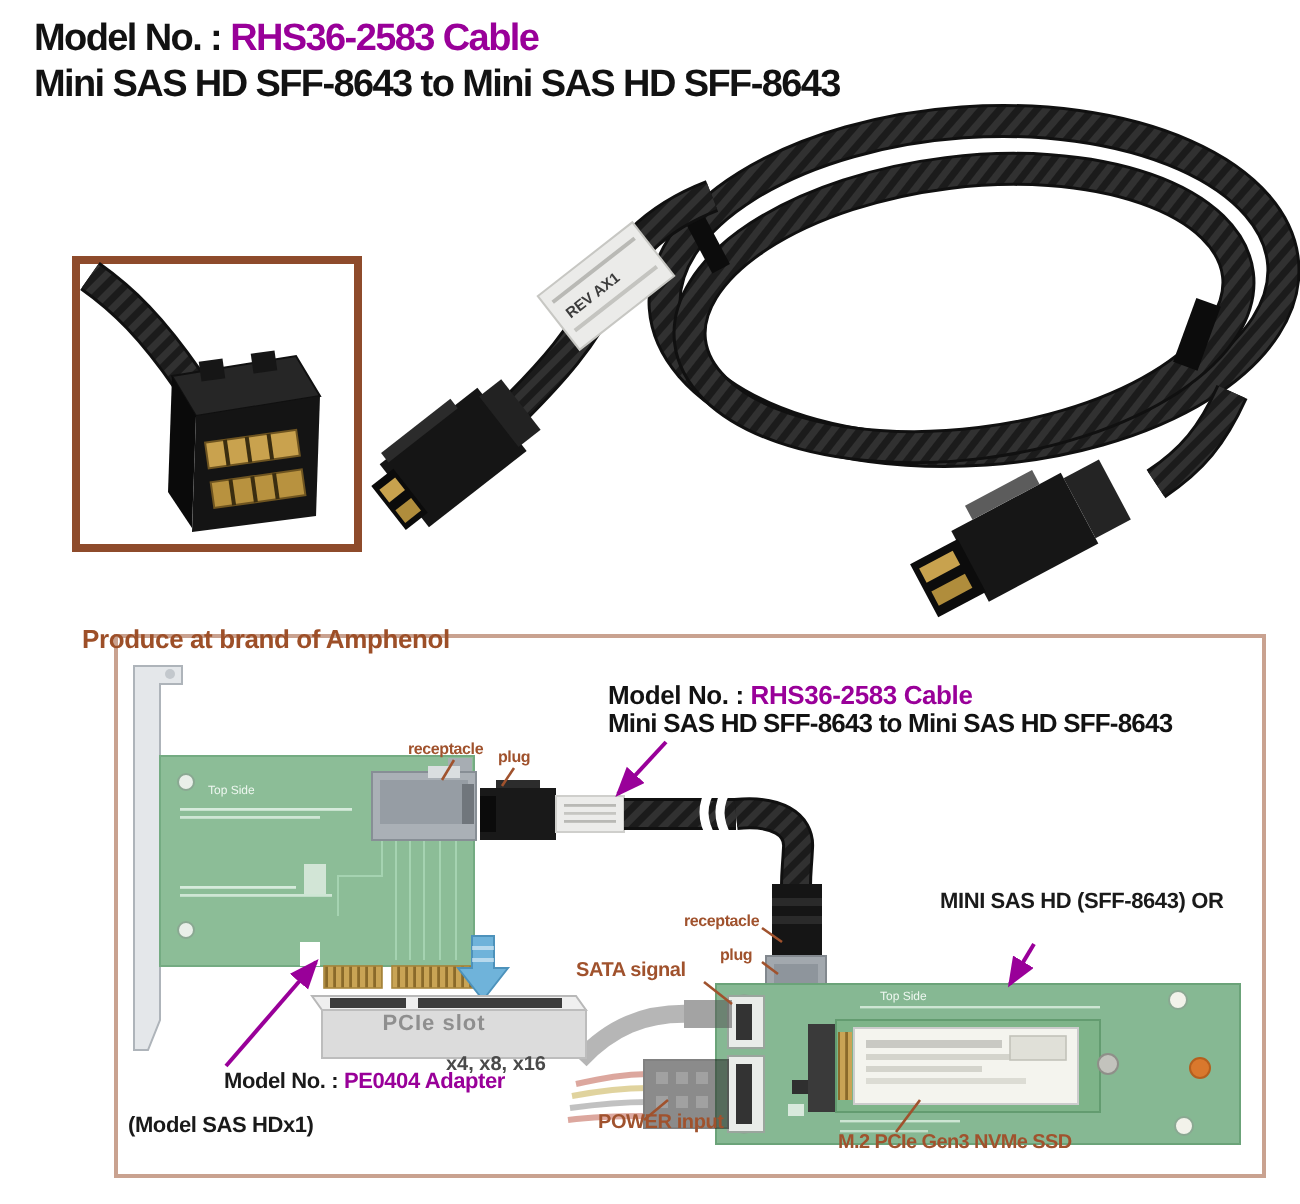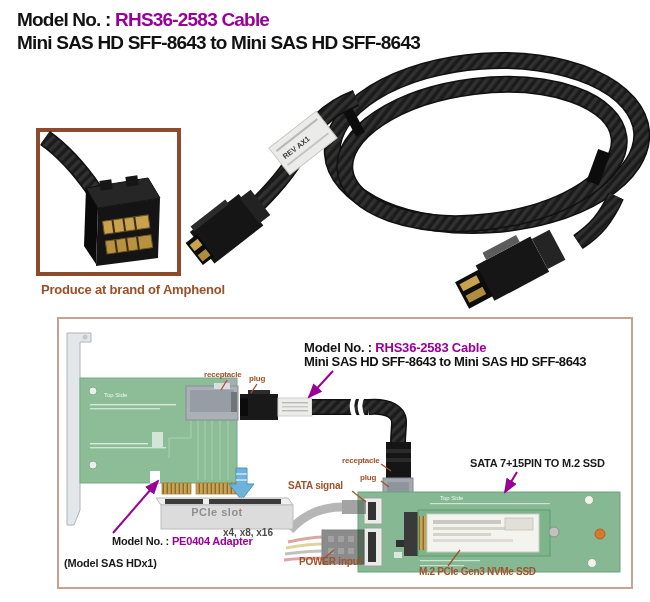--- a/index.html
+++ b/index.html
@@ -5,21 +5,21 @@
   html,body{margin:0;padding:0;background:#ffffff;}
   .canvas{position:relative;width:650px;height:602px;background:#fff;overflow:hidden;
           font-family:"Liberation Sans",sans-serif;}
   .abs{position:absolute;white-space:nowrap;}
   .purple{color:#990099;}
   .hdr{font-size:19px;font-weight:bold;color:#121212;letter-spacing:-0.8px;}
   .dgtitle{font-size:13px;font-weight:bold;color:#121212;letter-spacing:-0.2px;}
   .tinylabel{font-size:8px;font-weight:bold;color:#A0522D;letter-spacing:-0.2px;}
   .medlabel{font-size:10px;font-weight:bold;color:#A0522D;letter-spacing:-0.2px;}
   .blocktxt{font-size:11px;font-weight:bold;color:#1a1a1a;letter-spacing:-0.2px;}
-  .caption{font-size:13px;font-weight:bold;color:#9d4f28;letter-spacing:-0.2px;}
+  .caption{font-size:13px;font-weight:bold;color:#9d4f28;letter-spacing:-0.2px;margin-top:30px;}
   .slotbig{font-size:11px;font-weight:bold;color:#8f8f8f;letter-spacing:0.5px;text-align:center;}
   .slotsizes{font-size:10px;font-weight:bold;color:#4a4a4a;text-align:right;}
   svg{position:absolute;left:0;top:0;z-index:1;}
   .txt{z-index:3;}
 </style>
 </head>
 <body>
 
 <div class="canvas">
 
@@ -270,15 +270,15 @@
   <div class="abs txt medlabel" style="left:419px;top:566px;letter-spacing:-0.3px;">M.2 PCIe Gen3 NVMe SSD</div>
 
   <div class="abs txt slotbig" style="left:161px;top:506px;width:112px;">PCIe slot</div>
   <div class="abs txt slotsizes" style="left:161px;top:527px;width:112px;">x4, x8, x16</div>
 
   <div class="abs txt blocktxt" style="left:64px;top:535px;padding-left:48px;">
     <span>Model No. : </span><span class="purple">PE0404 Adapter</span>
   </div>
   <div class="abs txt blocktxt" style="left:64px;top:557px;">(Model SAS HDx1)</div>
 
-  <div class="abs txt blocktxt" style="left:470px;top:457px;">SATA 7+15PIN TO M.2 SSD</div>
+  <div class="abs txt blocktxt" style="left:470px;top:445px;">MINI SAS HD (SFF-8643) OR</div>
 
 </div>
 
 </body></html>

